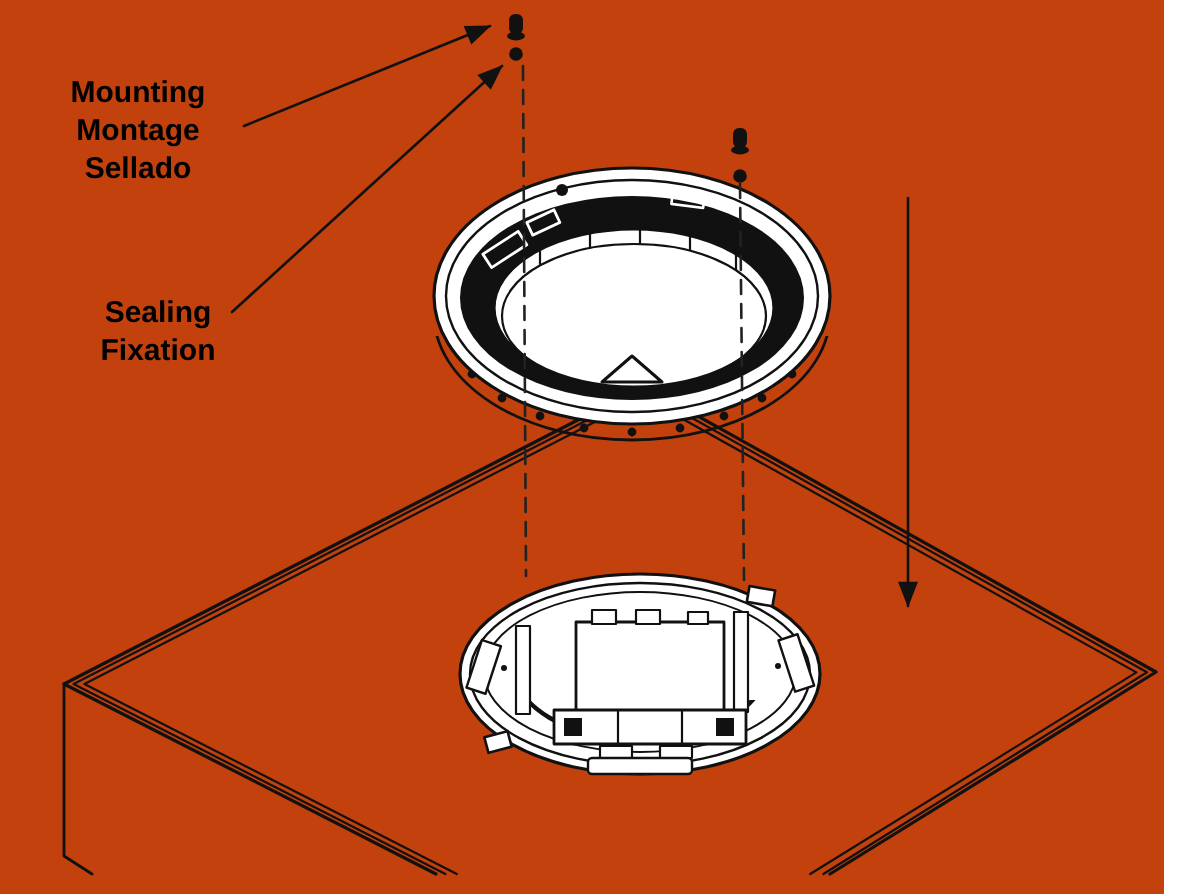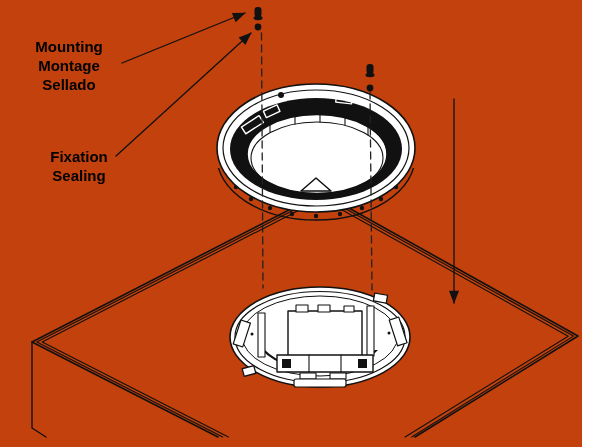--- a/index.html
+++ b/index.html
@@ -169,17 +169,17 @@
     </g>
   </svg>
 
   <div class="callout-label" id="label-mounting">
     <div>Mounting</div>
     <div>Montage</div>
     <div>Sellado</div>
   </div>
 
   <div class="callout-label" id="label-sealing">
+    <div>Sealing</div>
     <div>Fixation</div>
-    <div>Sealing</div>
   </div>
 
 </div>
 
 </body></html>

